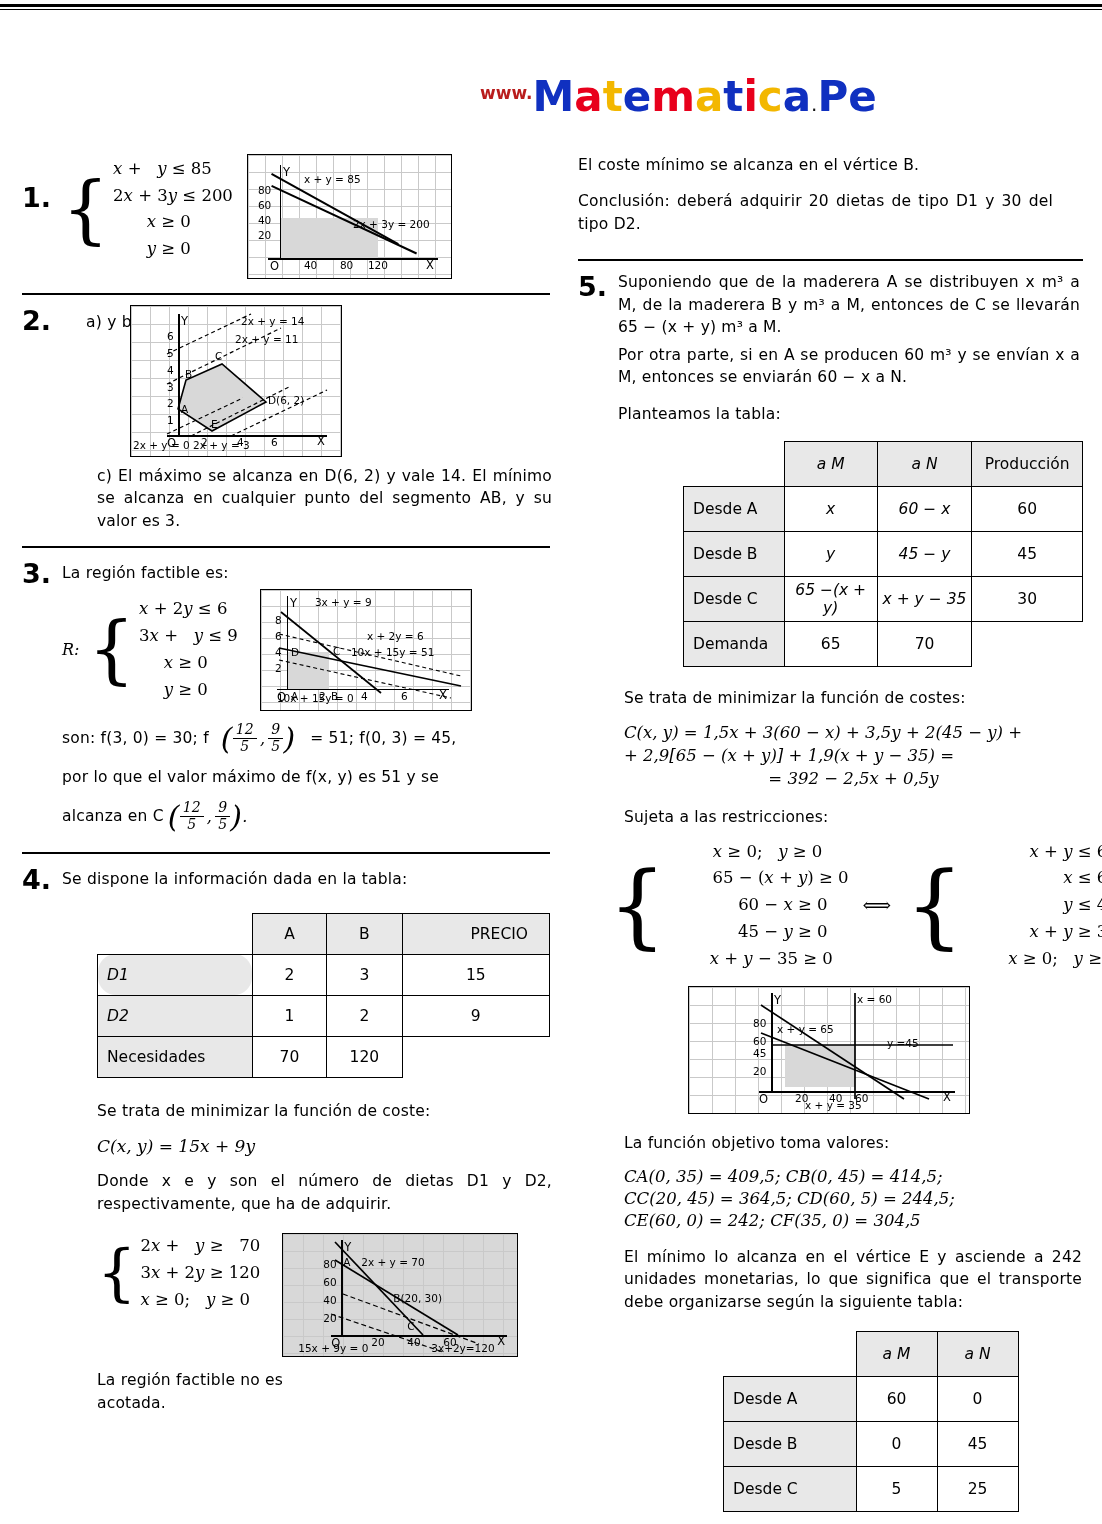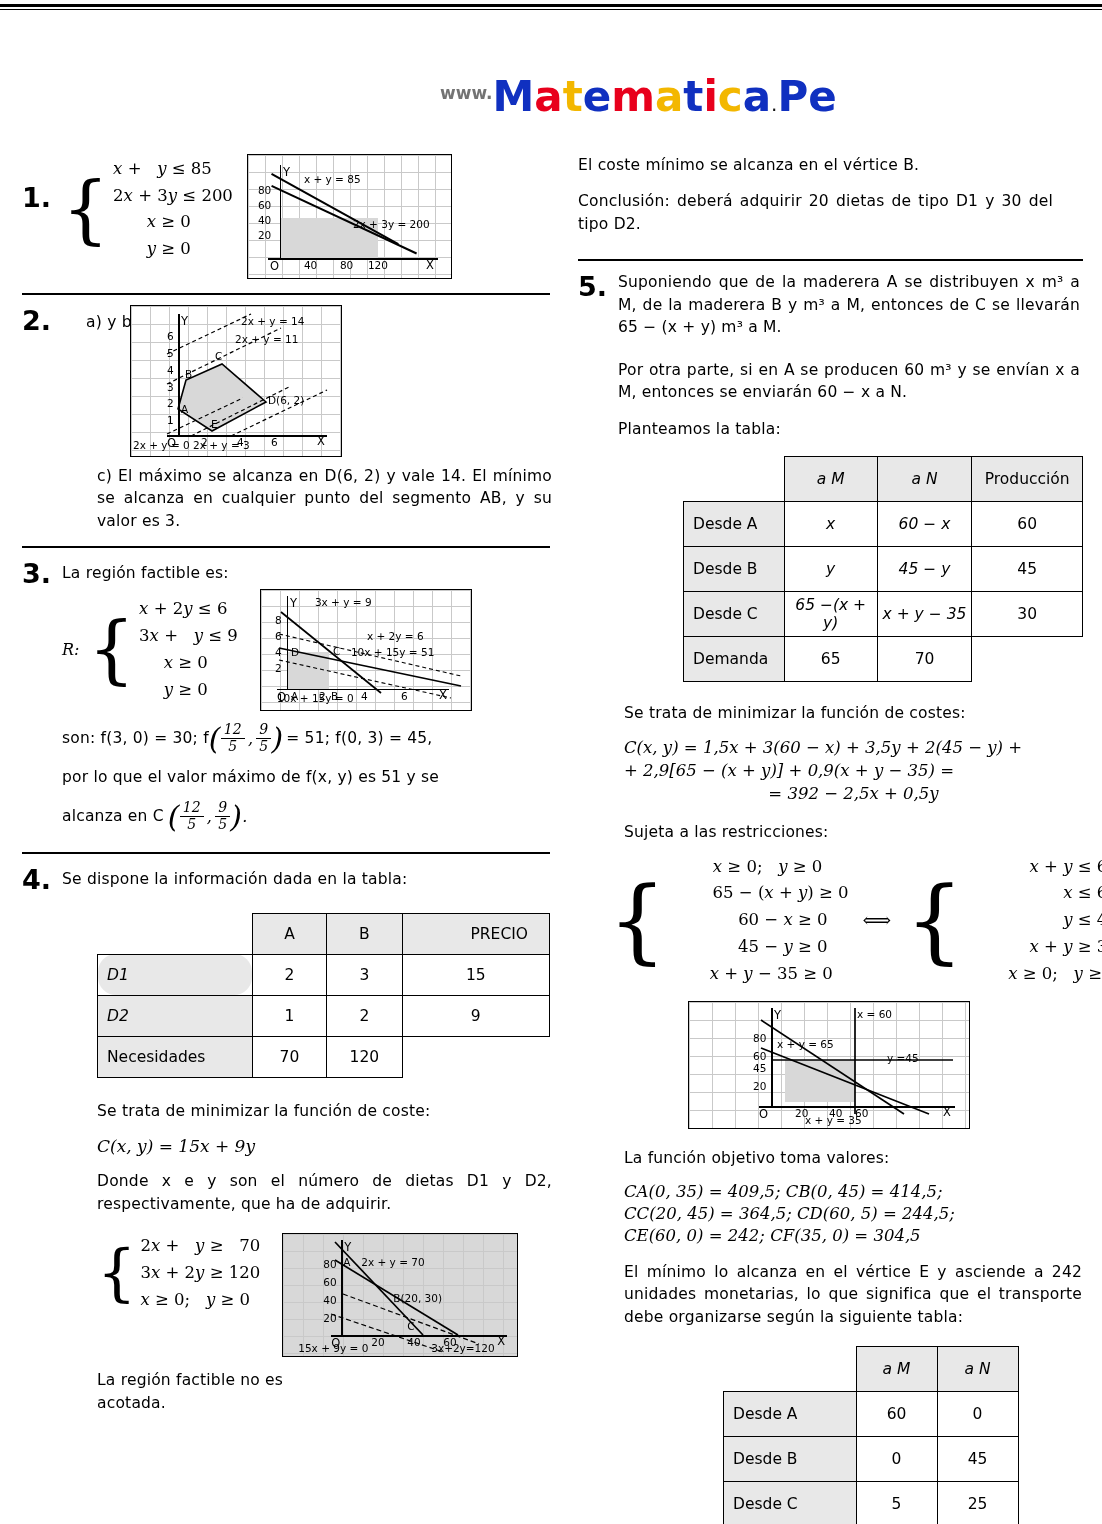--- a/index.html
+++ b/index.html
@@ -15,21 +15,21 @@
   .top-rule2{position:absolute;left:0;top:9px;width:1102px;height:1px;background:#000;}
 
   .soluciones{
     position:absolute;left:105px;top:2px;
     font-size:40px;letter-spacing:4px;font-weight:bold;
     font-family:"DejaVu Sans", sans-serif;
   }
 
   
   .logo{position:absolute;left:440px;top:72px;white-space:nowrap;}
-  .logo .www{color:#737373;font-size:17px;font-weight:bold;vertical-align:12px;}
+  .logo .www{color:#b91c1c;font-size:17px;font-weight:bold;vertical-align:12px;margin-left:40px;}
   .logo .mat{font-size:42px;font-weight:bold;}
   .logo .dot{font-size:20px;color:#111;}
   .logo .pe{font-size:42px;font-weight:bold;color:#1030c0;}
   .m-blue{color:#1030c0;}
   .m-red{color:#e8001c;}
   .m-yellow{color:#f3b700;}
 
   
   .col-left{position:absolute;left:22px;top:150px;width:528px;}
   .col-right{position:absolute;left:578px;top:150px;width:505px;}
@@ -220,21 +220,21 @@
               <div class="glabel sm" style="left:70px;top:100px;">B</div>
               <div class="glabel sm" style="left:72px;top:55px;">C</div>
               <div class="glabel sm" style="left:30px;top:56px;">D</div>
               <div class="glabel sm" style="left:54px;top:6px;">3x + y = 9</div>
               <div class="glabel sm" style="left:106px;top:40px;">x + 2y = 6</div>
               <div class="glabel sm" style="left:90px;top:56px;">10x + 15y = 51</div>
               <div class="glabel sm" style="left:16px;top:102px;">10x + 15y = 0</div>
             </div>
           </div>
 
-          <div class="txt" style="margin-top:6px;display:flex;align-items:center;flex-wrap:wrap;">
+          <div class="txt" style="margin-top:6px;display:flex;align-items:center;flex-wrap:wrap;gap:12px;">
             <span>son: f(3, 0) = 30; f</span>
             <span class="mth" style="display:inline-flex;align-items:center;">
               <span style="font-size:30px;font-weight:200;">(</span>
               <span class="frac">
                   <span class="n">12</span>
                   <span class="d">5</span>
                 </span>
               <span style="padding:0 3px;">,</span>
               <span class="frac">
                   <span class="n">9</span>
@@ -359,21 +359,21 @@
     <div class="txt" style="margin-top:4px;">El coste mínimo se alcanza en el vértice B.</div>
     <div class="txt just" style="margin-top:14px;width:475px;">Conclusión: deberá adquirir 20 dietas de tipo D1 y 30 del tipo D2.</div>
 
     <div class="hr-r" style="margin-top:24px;"></div>
 
     <div>
       <div class="row" style="align-items:flex-start;">
         <div class="num" style="width:40px;">5.</div>
         <div style="flex:1;">
           <div class="txt just" style="width:462px;">Suponiendo que de la maderera A se distribuyen x m³ a M, de la maderera B y m³ a M, entonces de C se llevarán 65 − (x + y) m³ a M.</div>
-          <div class="txt just" style="width:462px;margin-top:20px;">Por otra parte, si en A se producen 60 m³ y se envían x a M, entonces se enviarán 60 − x a N.</div>
+          <div class="txt just" style="width:462px;margin-top:5px;">Por otra parte, si en A se producen 60 m³ y se envían x a M, entonces se enviarán 60 − x a N.</div>
           <div class="txt" style="margin-top:14px;">Planteamos la tabla:</div>
         </div>
       </div>
 
       <table class="t" style="margin:16px 0 0 105px;">
         <tbody>
             <tr>
           <td class="noborder" style="width:105px;height:42px;"></td>
           <td class="hdr ital" style="width:122px;">a M</td>
           <td class="hdr ital" style="width:125px;">a N</td>
@@ -402,21 +402,21 @@
           <td>65</td>
           <td>70</td>
           <td class="noborder"></td>
         </tr>
       </tbody>
         </table>
 
       <div class="txt" style="margin:20px 0 0 46px;">Se trata de minimizar la función de costes:</div>
 
       <div class="mth" style="margin:14px 0 0 46px;font-size:16.5px;">C(x, y) = 1,5x + 3(60 − x) + 3,5y + 2(45 − y) +</div>
-      <div class="mth" style="margin:4px 0 0 46px;font-size:16.5px;">+ 2,9[65 − (x + y)] + 0,9(x + y − 35) =</div>
+      <div class="mth" style="margin:4px 0 0 46px;font-size:16.5px;">+ 2,9[65 − (x + y)] + 1,9(x + y − 35) =</div>
       <div class="mth" style="margin:4px 0 0 46px;font-size:16.5px;text-align:center;">= 392 − 2,5x + 0,5y</div>
 
       <div class="txt" style="margin:18px 0 0 46px;">Sujeta a las restricciones:</div>
 
       <div class="row" style="margin:10px 0 0 30px;align-items:center;">
         <div class="sys">
           <div class="brace" style="font-size:92px;">{</div>
           <div class="syslines" style="padding-left:4px;text-align:right;width:178px;">
             <div><span class="it">x</span> ≥ 0;&nbsp;&nbsp; <span class="it">y</span> ≥ 0&nbsp;&nbsp;&nbsp;&nbsp;&nbsp;</div>
             <div>65 − (<span class="it">x</span> + <span class="it">y</span>) ≥ 0</div>

